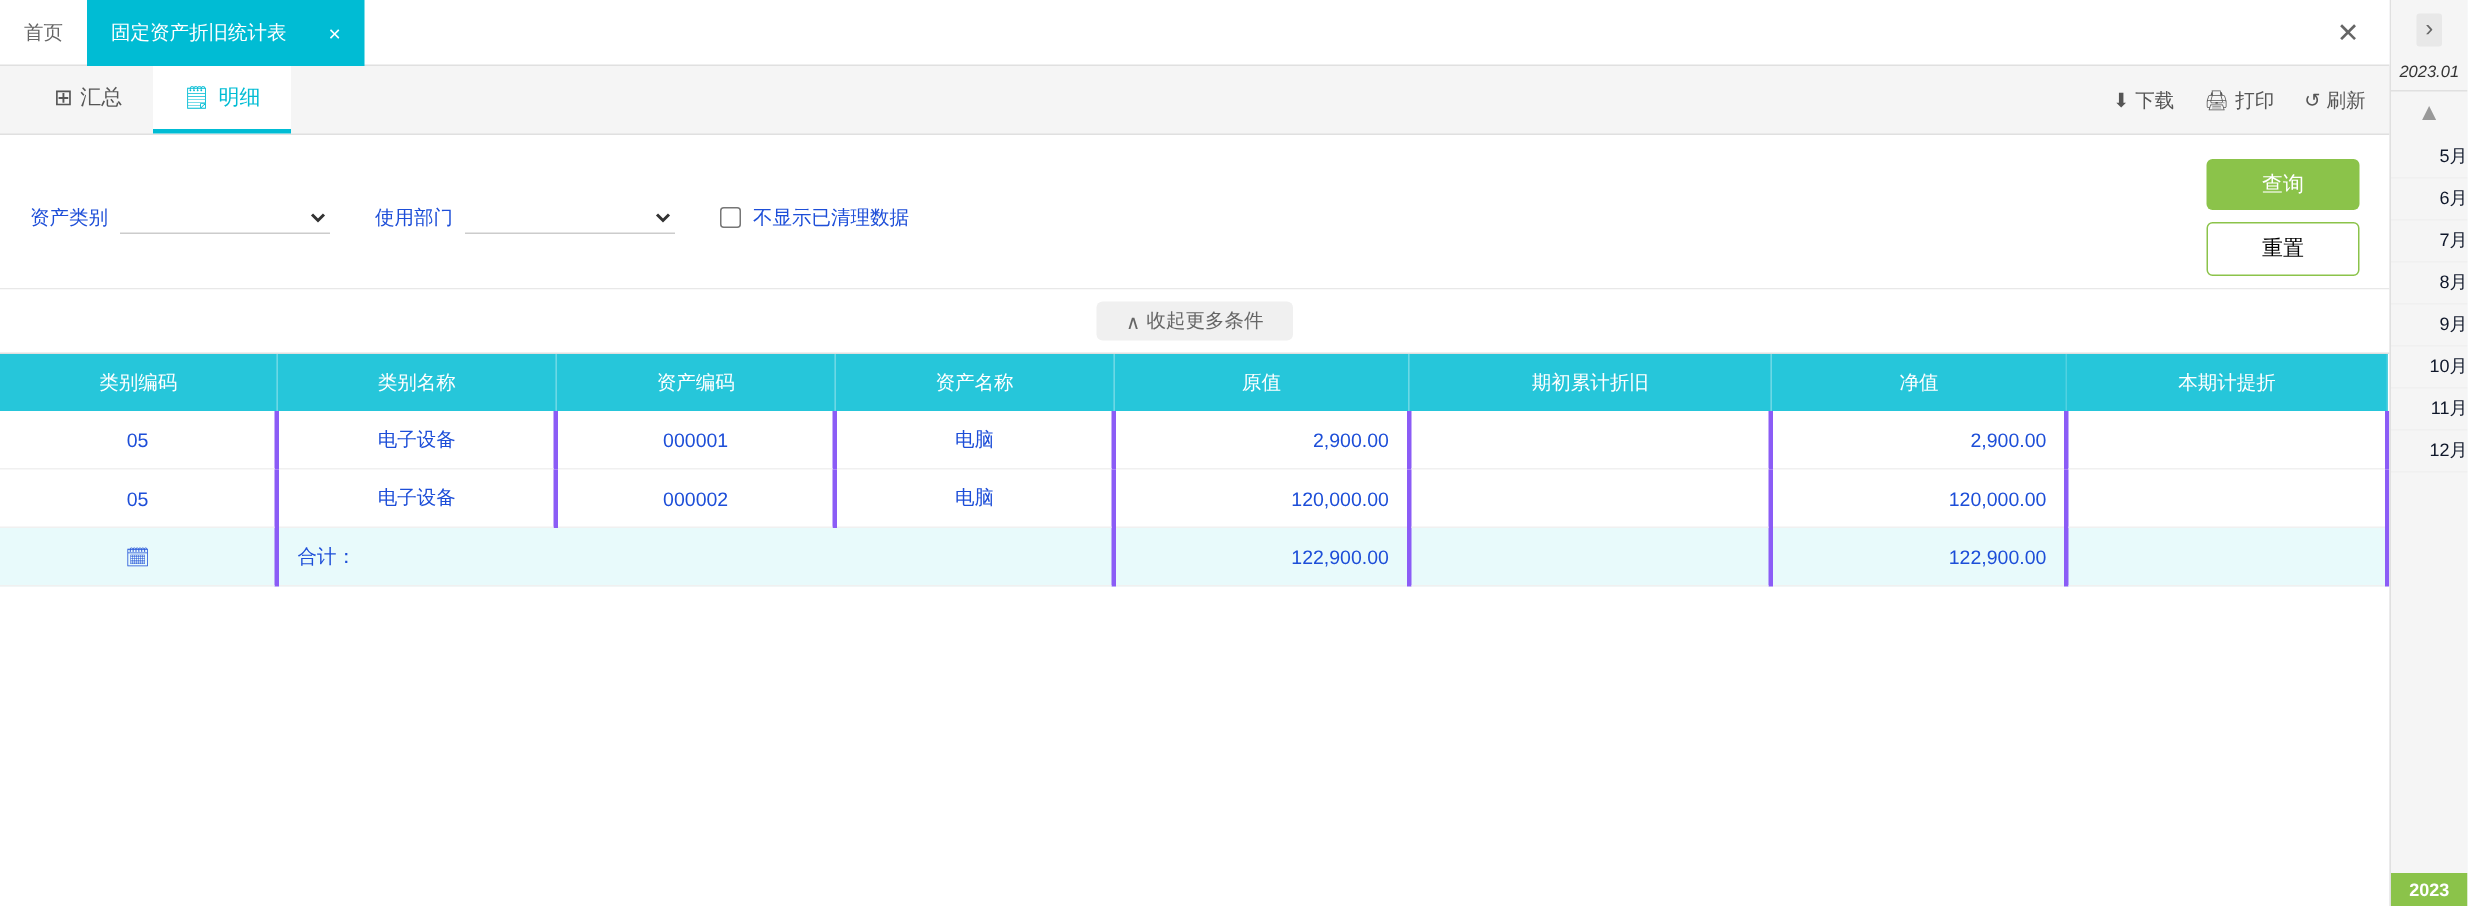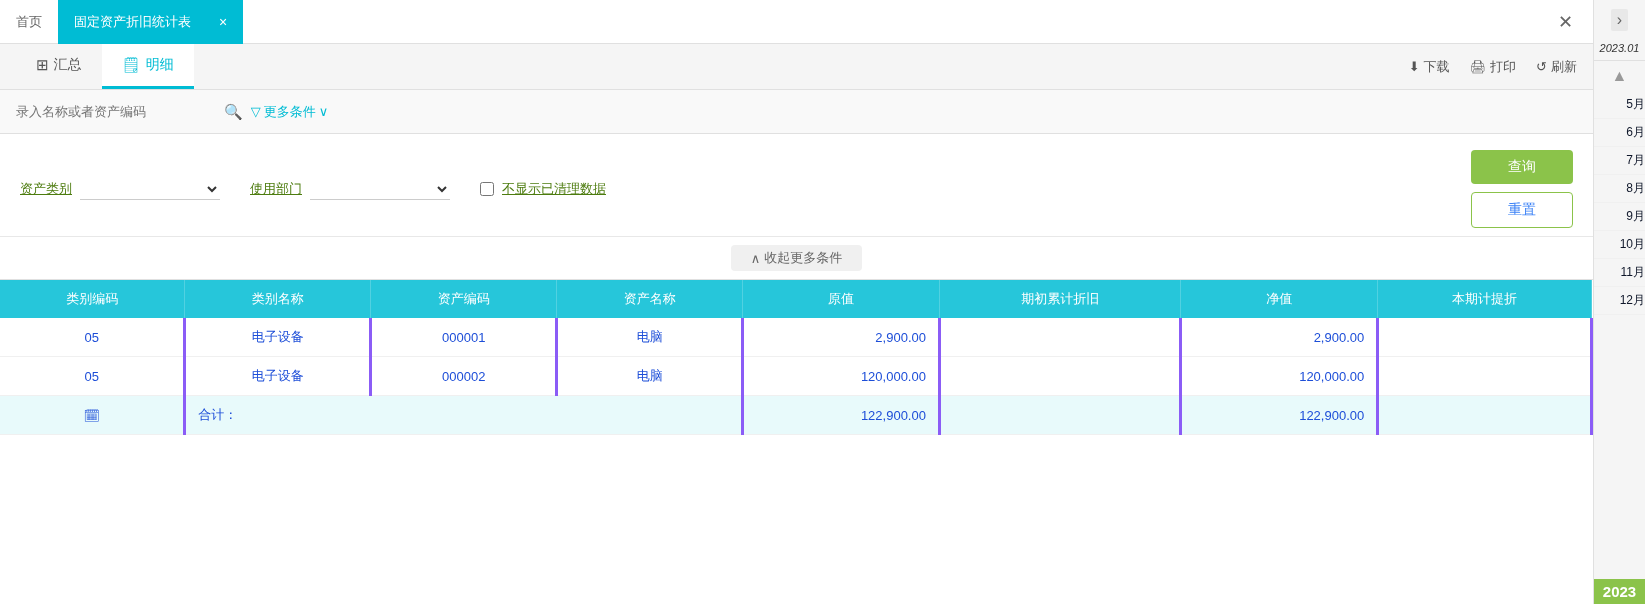--- a/index.html
+++ b/index.html
@@ -153,23 +153,22 @@
       align-items: center;
       gap: 30px;
     }
     .filter-item {
       display: flex;
       align-items: center;
       gap: 8px;
     }
     .filter-label {
       font-size: 13px;
-      color: #4d7c0f;
+      color: #1d4ed8;
       white-space: nowrap;
-      text-decoration: underline;
     }
     .filter-select {
       border: none;
       border-bottom: 1px solid #ccc;
       background: transparent;
       outline: none;
       font-size: 13px;
       width: 140px;
       padding: 2px 4px;
       color: #333;
@@ -198,21 +197,21 @@
       color: #fff;
       border: none;
       border-radius: 4px;
       padding: 8px 36px;
       font-size: 14px;
       cursor: pointer;
       font-weight: 500;
     }
     .btn-reset {
       background: #fff;
-      color: #3b82f6;
+      color: #000000;
       border: 1px solid #8bc34a;
       border-radius: 4px;
       padding: 8px 36px;
       font-size: 14px;
       cursor: pointer;
     }
 
     .collapse-bar {
       display: flex;
       justify-content: center;
@@ -343,29 +342,20 @@
         <span>🖨</span>
         <span>打印</span>
       </div>
       <div class="action-btn">
         <span>↺</span>
         <span>刷新</span>
       </div>
     </div>
   </div>
 
-  <div class="filter-bar">
-    <input class="search-input" type="text" placeholder="录入名称或者资产编码" style="">
-    <span class="search-icon">🔍</span>
-    <div class="filter-more">
-      <span>▽</span>
-      <span>更多条件</span>
-      <span>∨</span>
-    </div>
-  </div>
 
   <div class="advanced-filter">
     <div class="filter-row">
       <div class="filter-item">
         <span class="filter-label">资产类别</span>
         <div style="position:relative; display:flex; align-items:center;">
           <select class="filter-select">
             <option value=""></option>
           </select>
         </div>
@@ -453,14 +443,14 @@
   <div class="sidebar-date">2023.01</div>
   <div class="sidebar-scroll-up">▲</div>
   <div class="sidebar-month">5月</div>
   <div class="sidebar-month">6月</div>
   <div class="sidebar-month">7月</div>
   <div class="sidebar-month">8月</div>
   <div class="sidebar-month">9月</div>
   <div class="sidebar-month">10月</div>
   <div class="sidebar-month">11月</div>
   <div class="sidebar-month">12月</div>
-  <div style="margin-top:auto; background:#8bc34a; color:#fff; font-size:15px; font-weight:bold; width:100%; text-align:center; padding:4px 0;">2023</div>
+  <div style="margin-top:auto; background:#8bc34a; color:#fff; font-size:12px; font-weight:bold; width:100%; text-align:center; padding:4px 0;">2023</div>
 </div>
 
 </body></html>

